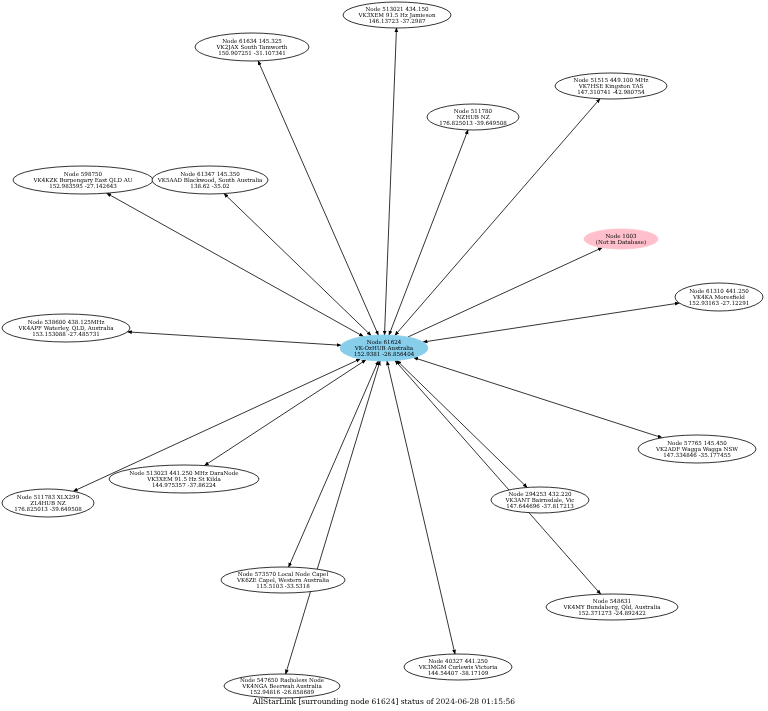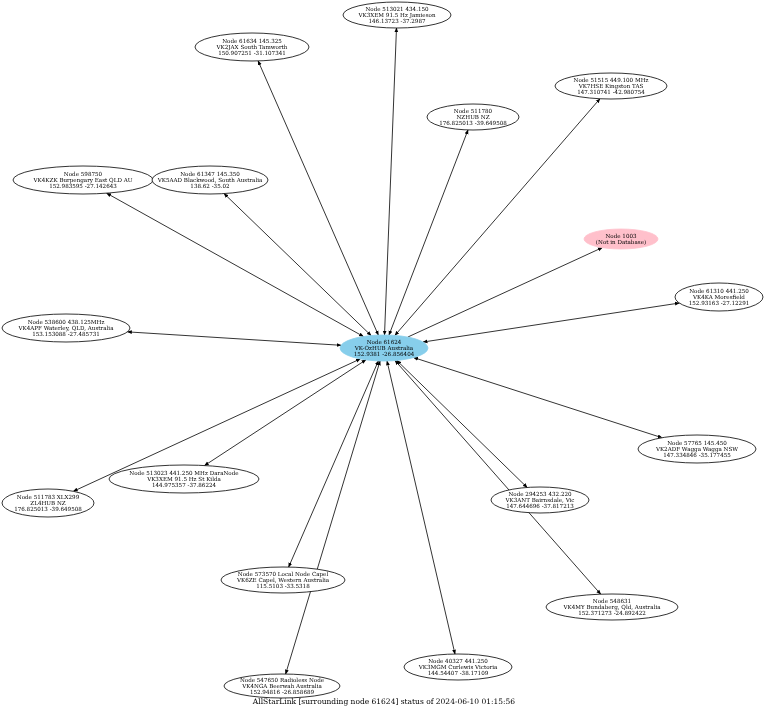--- a/index.html
+++ b/index.html
@@ -143,13 +143,13 @@
       </g>
       <g>
         <ellipse cx="384" cy="348" rx="44" ry="13" fill="#87ceeb" stroke="#87ceeb" stroke-width="0.8"></ellipse>
         <text x="384" y="343.8" class="node-label">Node 61624</text>
         <text x="384" y="350" class="node-label">VK-OzHUB  Australia</text>
         <text x="384" y="356.2" class="node-label">152.9381 -26.856404</text>
       </g>
     </g>
 </svg>
 
-<div class="caption">AllStarLink [surrounding node 61624] status of 2024-06-10 01:15:56</div>
+<div class="caption">AllStarLink [surrounding node 61624] status of 2024-06-28 01:15:56</div>
 
 </body></html>

